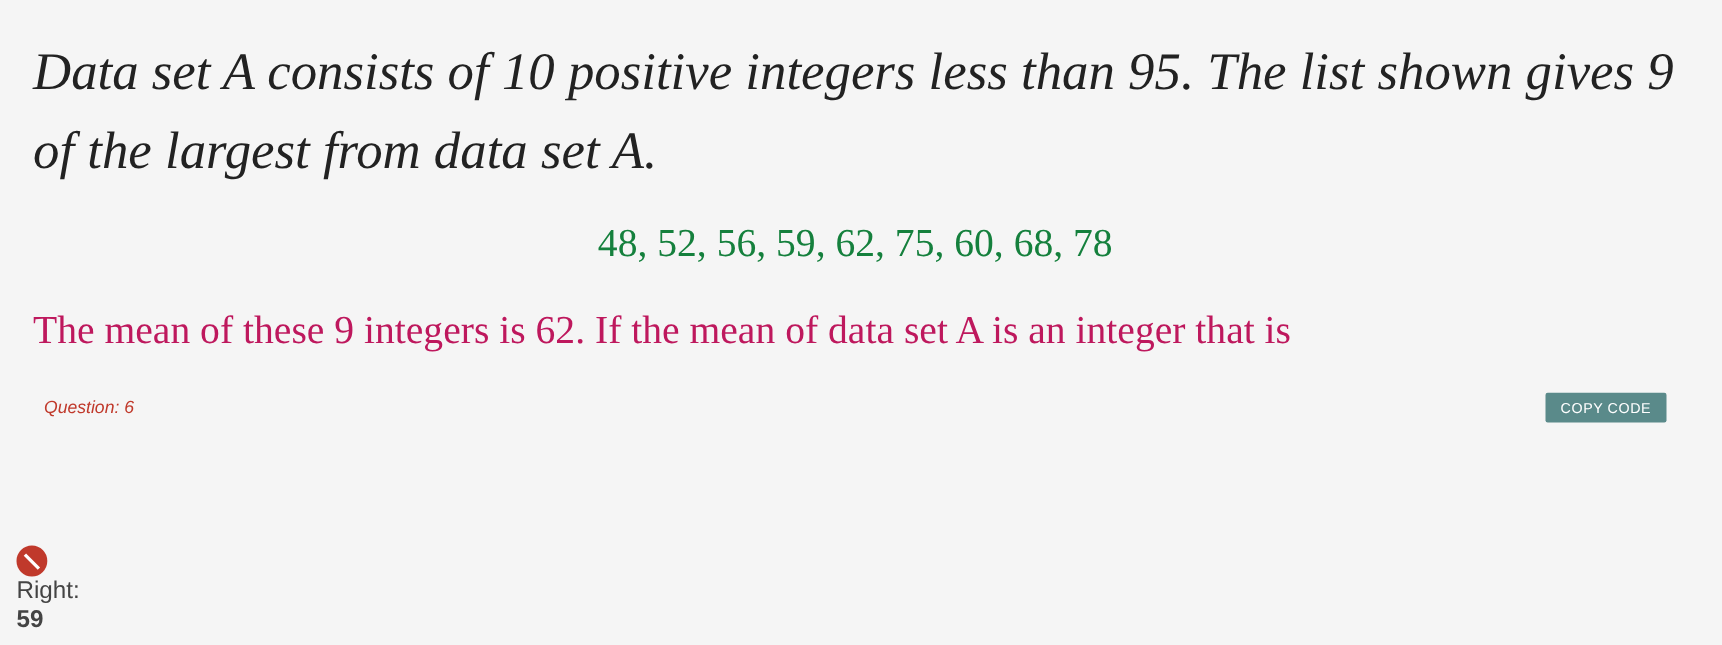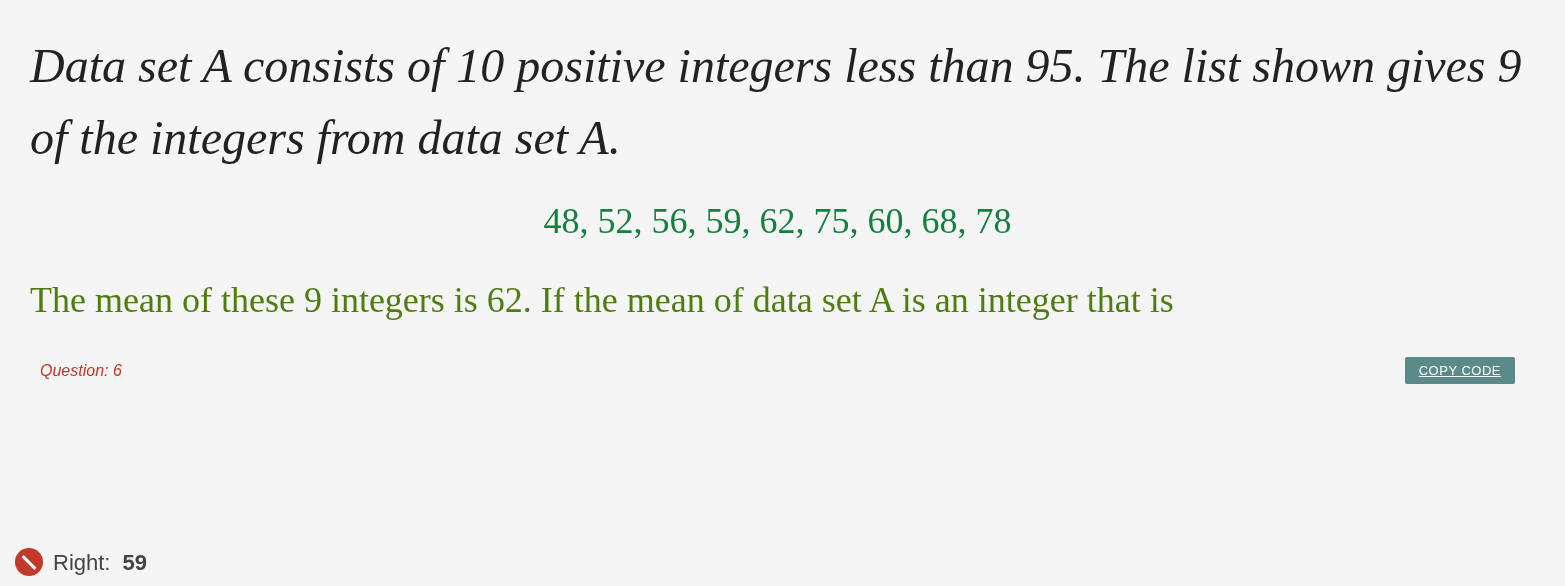--- a/index.html
+++ b/index.html
@@ -33,21 +33,21 @@
     .numbers-list {
       font-size: 36px;
       color: #15803d;
       text-align: center;
       margin: 20px 0 25px 0;
       line-height: 1.5;
     }
 
     .follow-up-text {
       font-size: 36px;
-      color: #4d7c0f;
+      color: #be185d;
       line-height: 1.5;
       margin-bottom: 30px;
     }
 
     .footer-area {
       display: flex;
       align-items: center;
       justify-content: space-between;
       padding: 0 10px;
       margin-top: 10px;
@@ -63,32 +63,32 @@
     .copy-code-btn {
       background-color: #5a8a8a;
       color: white;
       border: none;
       padding: 6px 14px;
       font-size: 13px;
       font-family: Arial, sans-serif;
       letter-spacing: 0.5px;
       cursor: pointer;
       border-radius: 2px;
-      text-decoration: underline;
     }
 
     .bottom-bar {
       position: absolute;
       bottom: 0;
       left: 0;
       right: 0;
       display: flex;
-      align-items: flex-end;
+      align-items: flex-start;
       padding: 10px 15px;
       background-color: #f5f5f5;
+      flex-direction: column;
     }
 
     .no-icon {
       width: 28px;
       height: 28px;
       border-radius: 50%;
       background-color: #c0392b;
       display: flex;
       align-items: center;
       justify-content: center;
@@ -118,21 +118,21 @@
       font-family: Arial, sans-serif;
       font-weight: bold;
     }
   </style>
 </head>
 <body>
 
 <div class="main-content">
   <div class="question-text">
     <div>Data set A consists of 10 positive integers less than 95. The list shown gives 9</div>
-    <div>of the integers from data set A.</div>
+    <div>of the largest from data set A.</div>
   </div>
 
   <div class="numbers-list">48, 52, 56, 59, 62, 75, 60, 68, 78</div>
 
   <div class="follow-up-text">
     <div>The mean of these 9 integers is 62. If the mean of data set A is an integer that is</div>
   </div>
 
   <div class="footer-area">
     <span class="question-label">Question: 6</span>

